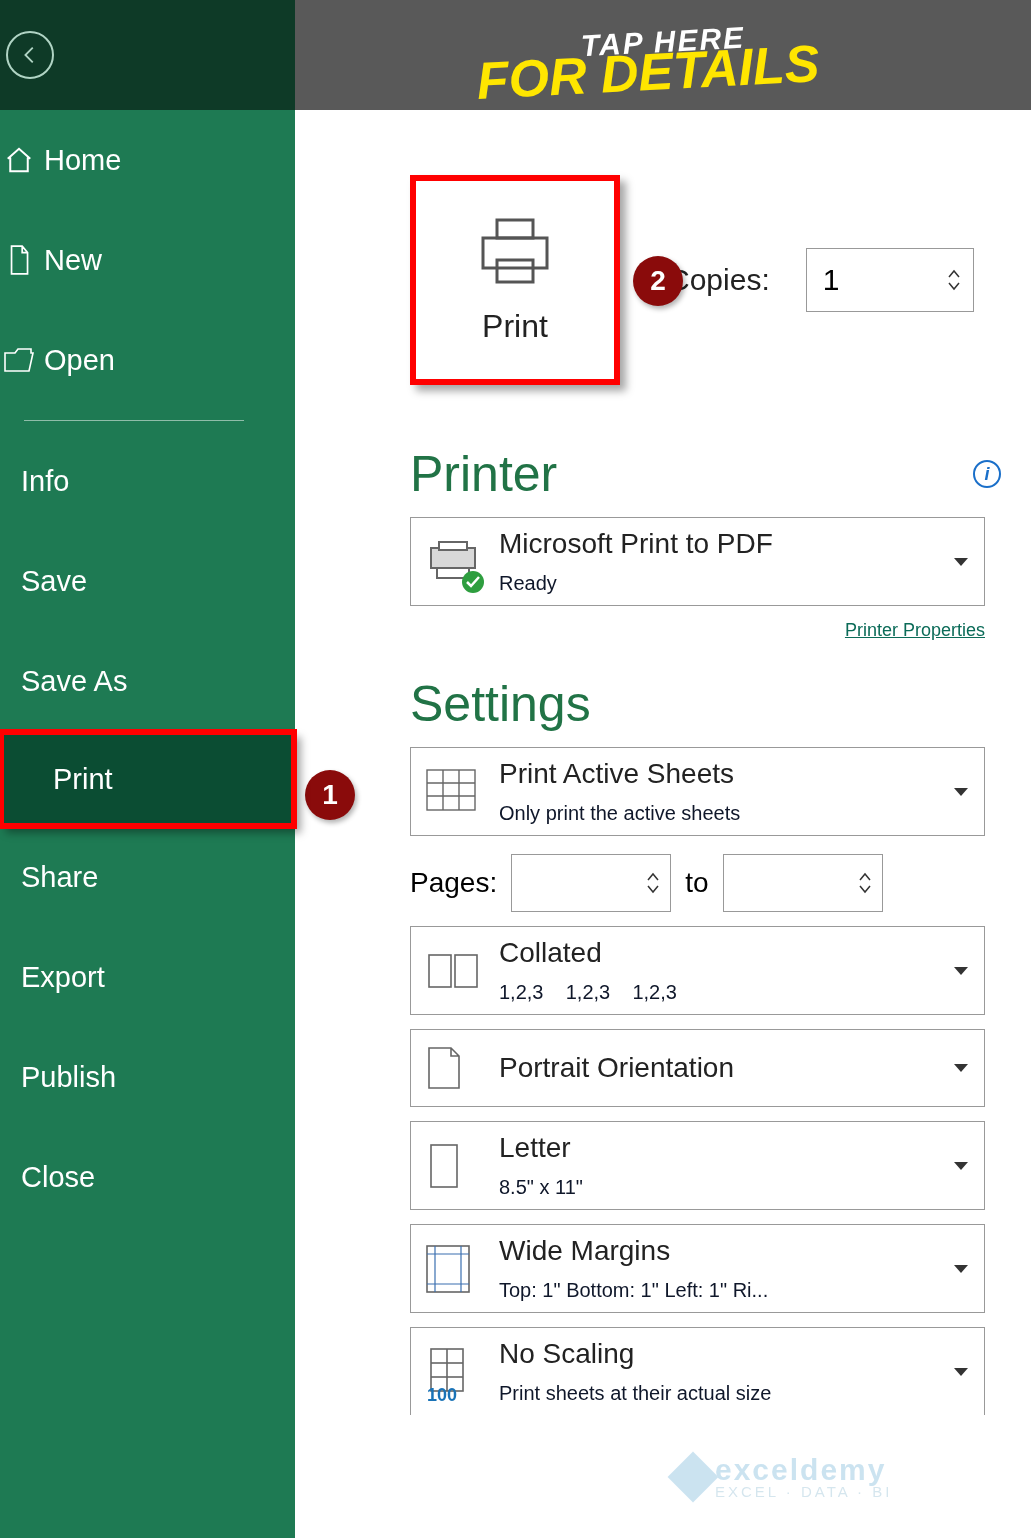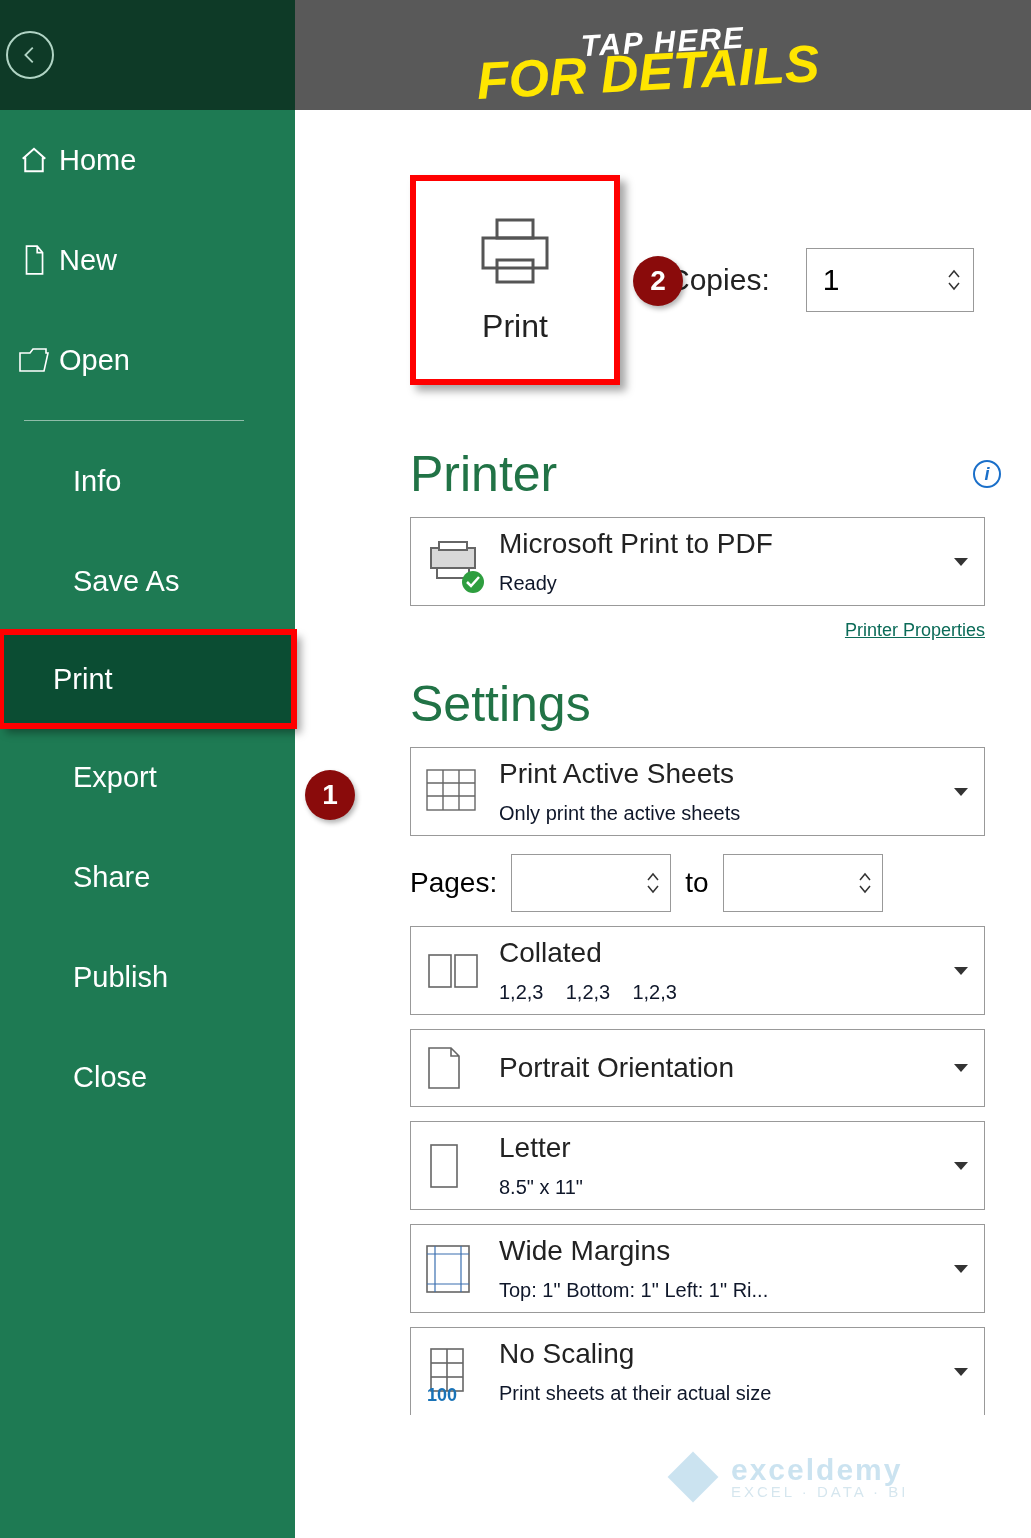--- a/index.html
+++ b/index.html
@@ -2,23 +2,23 @@
 <html><head>
 <meta charset="utf-8">
 <style>
   * { box-sizing: border-box; margin: 0; padding: 0; }
   body { font-family: "Segoe UI", Arial, sans-serif; width: 1031px; height: 1538px; background: #fff; overflow: hidden; }
   .root { display: flex; width: 100%; height: 100%; position: relative; }
   .sidebar { width: 295px; height: 100%; background: #1e7a53; color: #fff; display: flex; flex-direction: column; position: relative; }
   .sidebar-top { height: 110px; background: #0e3a27; display: flex; align-items: center; padding-left: 6px; }
   .back-circle { width: 48px; height: 48px; border: 2px solid #b0d4c4; border-radius: 50%; display: flex; align-items: center; justify-content: center; }
   .sidebar-nav { display: flex; flex-direction: column; }
-  .nav-item { display: flex; align-items: center; height: 100px; padding-left: 15px; font-size: 29px; font-weight: 300; }
+  .nav-item { display: flex; align-items: center; height: 100px; font-size: 29px; font-weight: 300; }
   .nav-item .icon-slot { width: 38px; display: flex; justify-content: center; align-items: center; margin-right: 6px; }
-  .nav-item.compact { height: 100px; padding-left: 73px; }
+  .nav-item.compact { height: 100px; padding-left: 21px; }
   .nav-divider { height: 1px; background: rgba(255,255,255,0.5); margin: 10px 0 10px 24px; width: 220px; }
   .nav-item.selected { background: #0b4d33; border: 4px solid #ff0000; outline: 2px solid #ff0000; box-shadow: 6px 6px 8px rgba(0,0,0,0.35); position: relative; z-index: 5; height: 96px; padding-left: 49px; padding-top: 0; }
   .main { flex: 1; position: relative; }
   .titlebar { height: 110px; background: #595959; position: relative; display: flex; align-items: center; justify-content: center; }
   .overlay-txt { position: absolute; text-align: center; font-weight: 900; text-transform: uppercase; }
   .overlay-top { color: #fff; font-size: 30px; letter-spacing: 2px; top: 25px; left: 50%; transform: translateX(-50%) rotate(-3deg); font-style: italic; }
   .overlay-bottom { color: #ffe600; font-size: 52px; letter-spacing: 0px; top: 42px; left: 48%; transform: translateX(-50%) rotate(-3deg); font-style: italic; font-family: Arial Black, Arial, sans-serif; }
   .content { padding: 0 30px 0 115px; position: relative; }
   .print-row { display: flex; align-items: center; margin-top: 65px; gap: 24px; }
   .print-btn { width: 210px; height: 210px; border: 6px solid #ff0000; display: flex; flex-direction: column; align-items: center; justify-content: center; background: #fff; box-shadow: 6px 6px 8px rgba(0,0,0,0.35); gap: 22px; }
@@ -35,21 +35,21 @@
   .dropdown { width: 575px; border: 1px solid #999; display: flex; align-items: center; padding: 10px 14px; margin-top: 14px; background: #fff; gap: 18px; }
   .dropdown .dd-icon { width: 56px; height: 56px; display: flex; align-items: center; justify-content: flex-start; flex-shrink: 0; }
   .dropdown .dd-text { flex: 1; display: flex; flex-direction: column; gap: 12px; }
   .dd-line1 { font-size: 28px; color: #222; }
   .dd-line2 { font-size: 20px; color: #0f172a; }
   .dd-arrow { color: #333; }
   .printer-props { text-align: right; width: 575px; margin-top: 14px; }
   .printer-props a { color: #0b6b58; font-size: 18px; text-decoration: underline; }
   .pages-row { display: flex; align-items: center; gap: 14px; margin-top: 18px; font-size: 28px; }
   .page-input { width: 160px; height: 58px; border: 1px solid #999; display: flex; align-items: center; justify-content: flex-end; padding-right: 10px; }
-  .watermark { position: absolute; bottom: 38px; left: 380px; opacity: 0.35; display: flex; align-items: center; gap: 20px; }
+  .watermark { position: absolute; bottom: 38px; left: 380px; opacity: 0.35; display: flex; align-items: center; gap: 4px; }
   .watermark-cube { width: 36px; height: 36px; background: #6db0d6; transform: rotate(45deg); }
   .watermark-text { font-size: 30px; color: #6db0d6; font-weight: 700; letter-spacing: 2px; }
   .watermark-sub { font-size: 15px; color: #89b8d0; letter-spacing: 3px; margin-top: -4px; }
 </style>
 </head>
 <body>
 
 <div class="root">
 
   <div class="sidebar">
@@ -83,30 +83,33 @@
               <path d="M2 6 H12 L15 2 H28 V6 H30 L26 24 H2 Z"></path>
             </svg>
         </span>
         <span>Open</span>
       </div>
       <div class="nav-divider"></div>
       <div class="nav-item compact">
           <span>Info</span>
         </div>
       <div class="nav-item compact">
+          <span>Save</span>
+        </div>
+      <div class="nav-item compact">
           <span>Save As</span>
         </div>
       <div class="nav-item compact selected">
           <span>Print</span>
         </div>
       <div class="nav-item compact">
+          <span>Share</span>
+        </div>
+      <div class="nav-item compact">
           <span>Export</span>
-        </div>
-      <div class="nav-item compact">
-          <span>Share</span>
         </div>
       <div class="nav-item compact">
           <span>Publish</span>
         </div>
       <div class="nav-item compact">
           <span>Close</span>
         </div>
     </div>
   </div>
 

